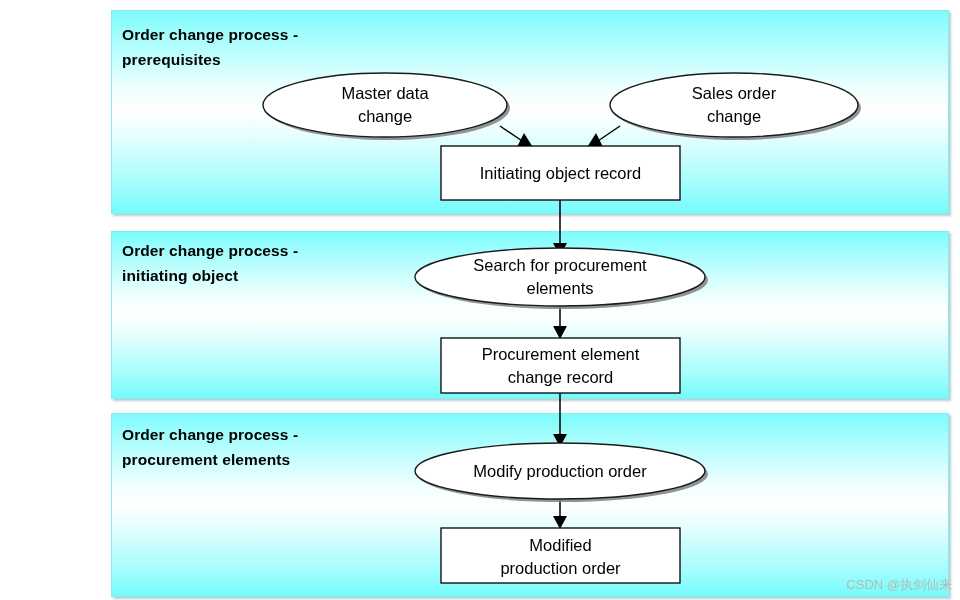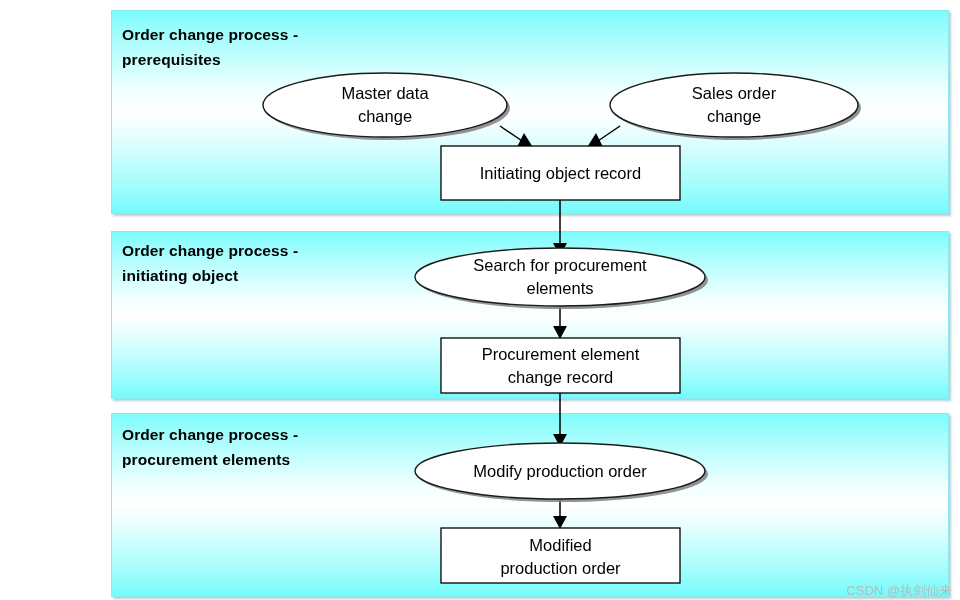--- a/index.html
+++ b/index.html
@@ -90,21 +90,21 @@
   .connector {
     stroke: #000000;
     stroke-width: 1.5;
     fill: none;
   }
 
   
   #watermark {
     position: absolute;
     right: 8px;
-    bottom: 0;
+    bottom: 6px;
     font-size: 13px;
     color: #b9b9b9;
     font-family: "Liberation Sans", sans-serif;
     white-space: nowrap;
   }
 </style>
 </head>
 <body>
 
 <div id="canvas">

